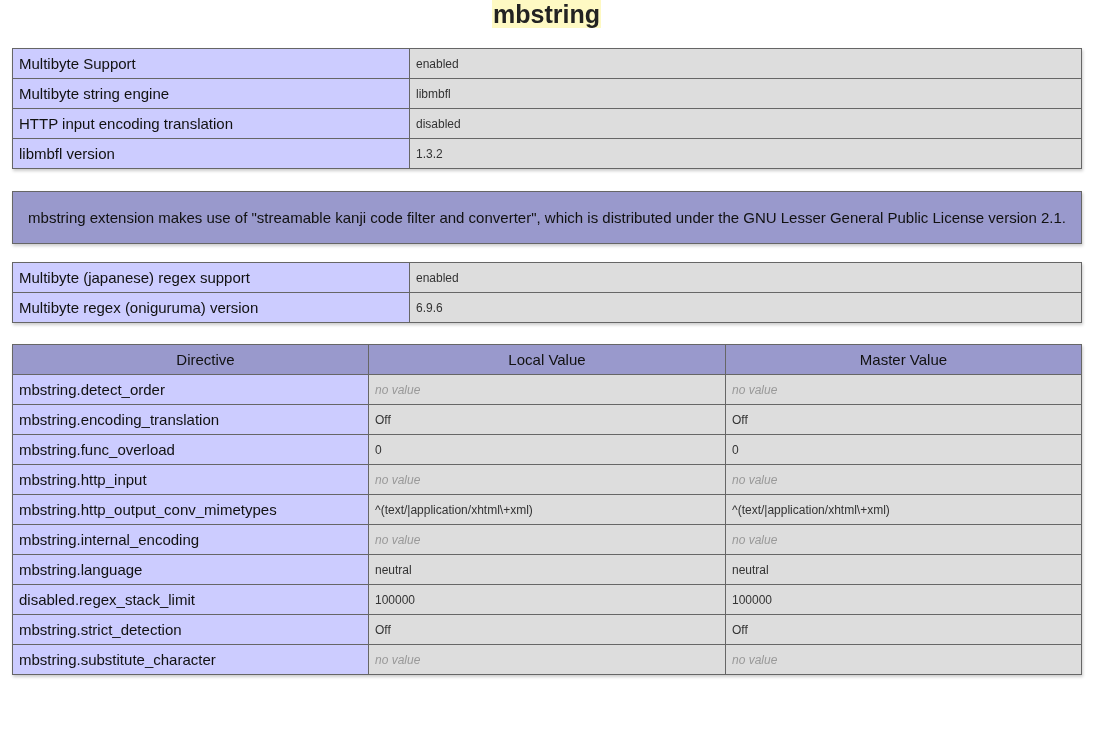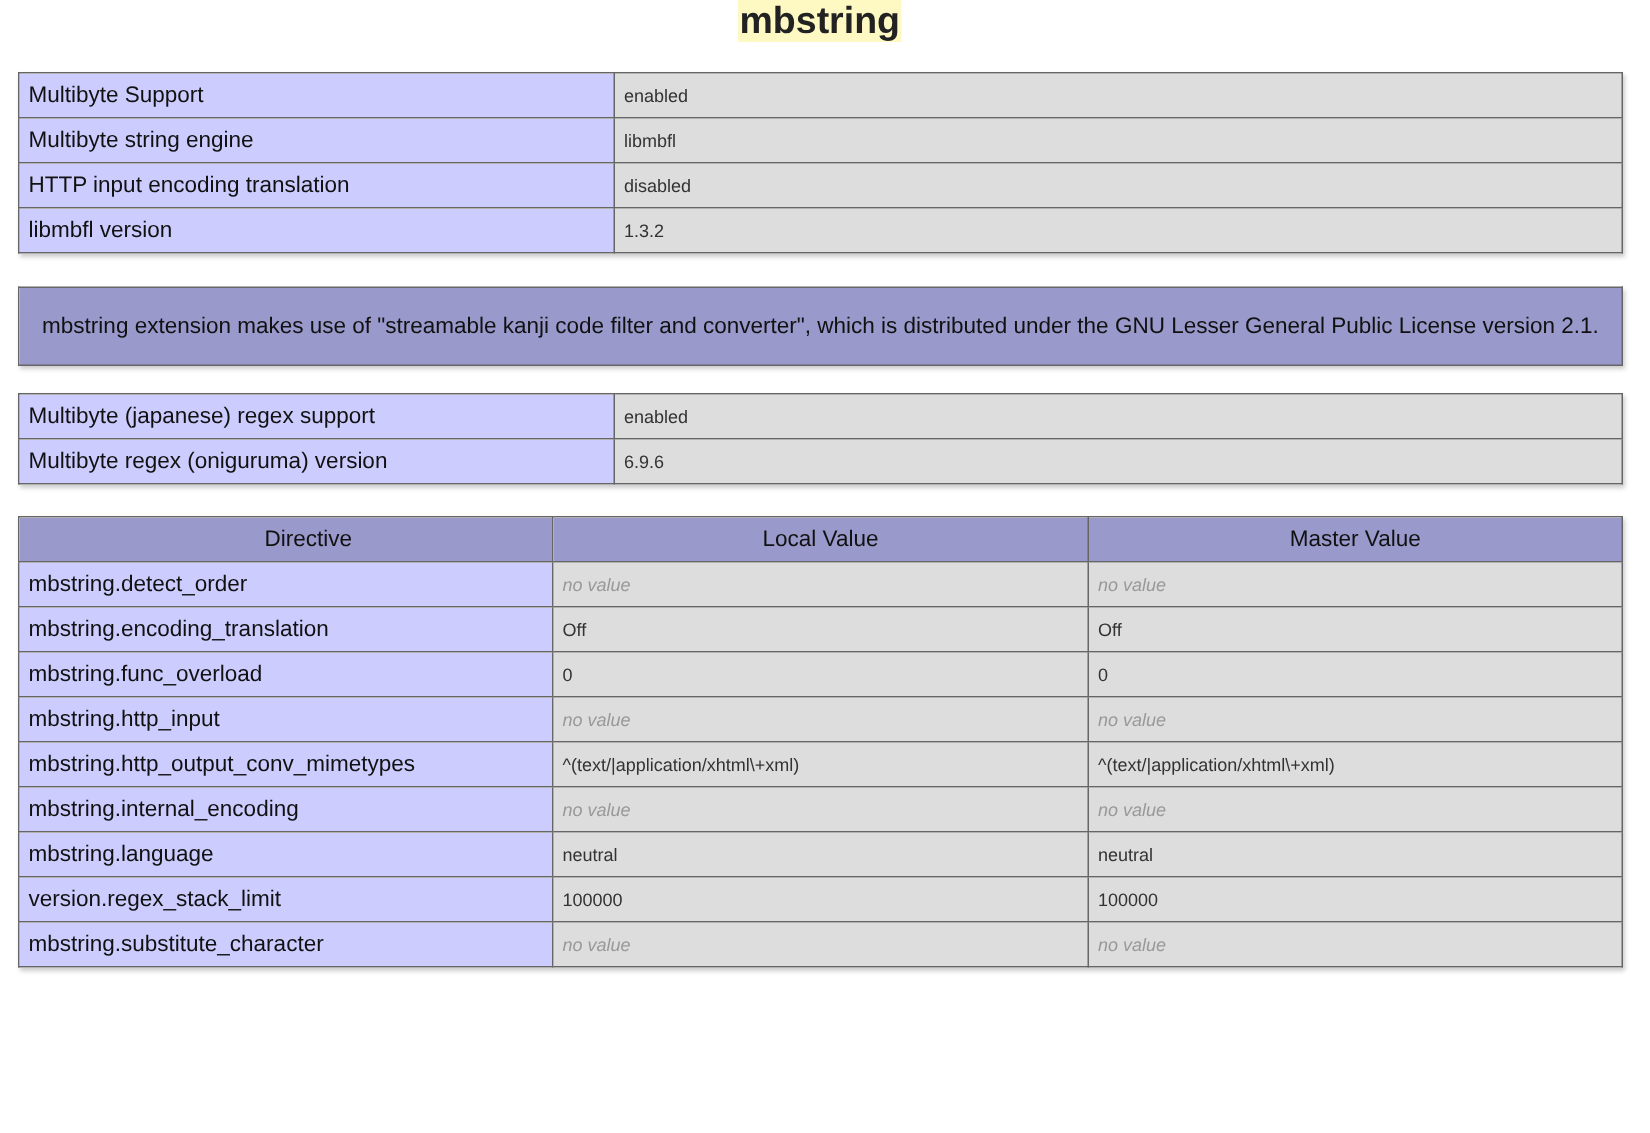--- a/index.html
+++ b/index.html
@@ -130,23 +130,28 @@
         <td class="e">mbstring.internal_encoding</td>
         <td class="v"><i class="nv">no value</i></td>
         <td class="v"><i class="nv">no value</i></td>
       </tr>
       <tr>
         <td class="e">mbstring.language</td>
         <td class="v">neutral</td>
         <td class="v">neutral</td>
       </tr>
       <tr>
-        <td class="e">version.regex_stack_limit</td>
+        <td class="e">disabled.regex_stack_limit</td>
         <td class="v">100000</td>
         <td class="v">100000</td>
+      </tr>
+      <tr>
+        <td class="e">mbstring.strict_detection</td>
+        <td class="v">Off</td>
+        <td class="v">Off</td>
       </tr>
       <tr>
         <td class="e">mbstring.substitute_character</td>
         <td class="v"><i class="nv">no value</i></td>
         <td class="v"><i class="nv">no value</i></td>
       </tr>
     </tbody>
 </table>
 
 </body></html>

